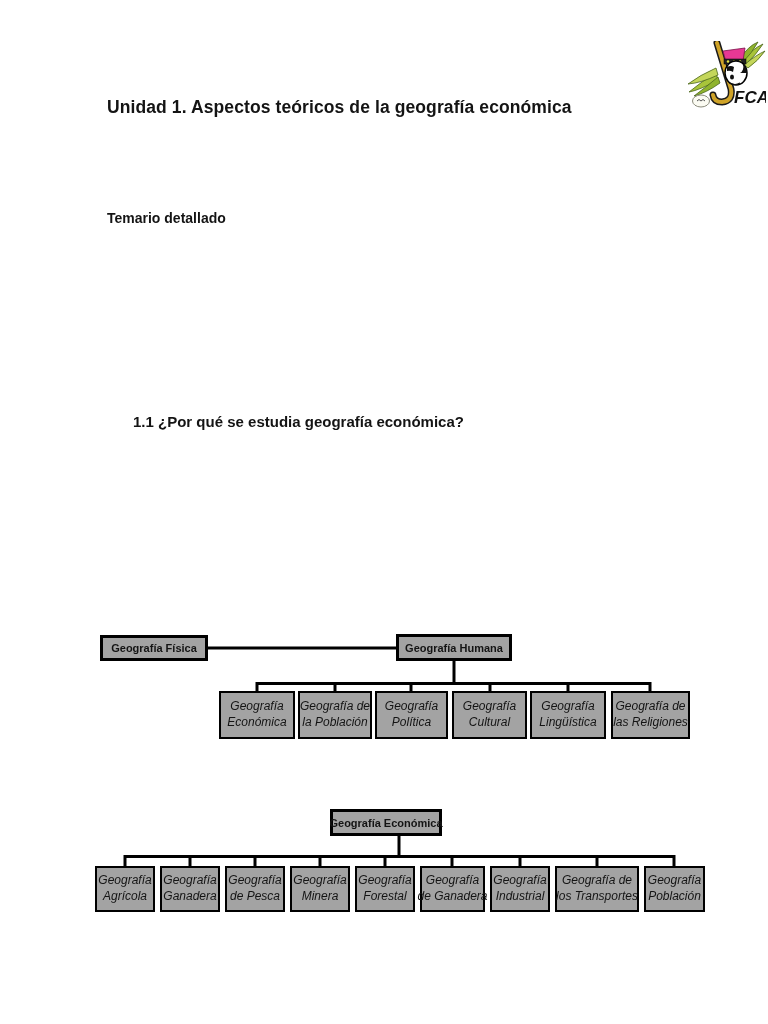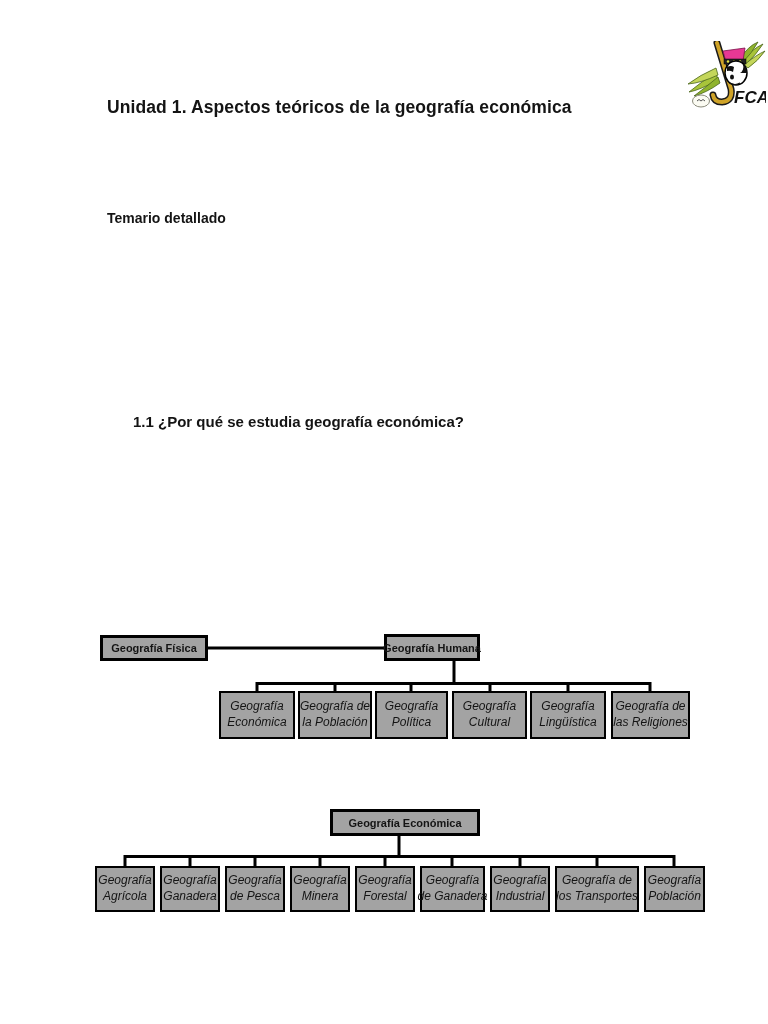--- a/index.html
+++ b/index.html
@@ -124,21 +124,21 @@
         <path d="M452,855 V867"></path>
       <path d="M520,855 V867"></path>
         <path d="M597,855 V867"></path>
         <path d="M674,855 V867"></path>
     </g>
   </svg>
 
   <div class="box parent" style="left:100px;top:635px;width:108px;height:26px">
     <span class="ln">Geografía Física</span>
   </div>
-  <div class="box parent" style="left:384px;top:634px;width:96px;height:27px">
+  <div class="box parent" style="left:396px;top:634px;width:116px;height:27px">
     <span class="ln">Geografía Humana</span>
   </div>
 
   <div class="box child" style="left:219px;top:691px;width:76px;height:48px">
     <span class="ln">Geografía</span>
     <span class="ln">Económica</span>
   </div>
   <div class="box child" style="left:298px;top:691px;width:74px;height:48px">
     <span class="ln">Geografía de</span>
     <span class="ln">la Población</span>
@@ -153,21 +153,21 @@
   </div>
   <div class="box child" style="left:530px;top:691px;width:76px;height:48px">
     <span class="ln">Geografía</span>
     <span class="ln">Lingüística</span>
   </div>
   <div class="box child" style="left:611px;top:691px;width:79px;height:48px">
     <span class="ln">Geografía de</span>
     <span class="ln">las Religiones</span>
   </div>
 
-  <div class="box parent" style="left:330px;top:809px;width:150px;height:27px">
+  <div class="box parent" style="left:330px;top:809px;width:112px;height:27px">
     <span class="ln">Geografía Económica</span>
   </div>
 
   <div class="box child" style="left:95px;top:866px;width:60px;height:46px">
     <span class="ln">Geografía</span>
     <span class="ln">Agrícola</span>
   </div>
   <div class="box child" style="left:160px;top:866px;width:60px;height:46px">
     <span class="ln">Geografía</span>
     <span class="ln">Ganadera</span>

